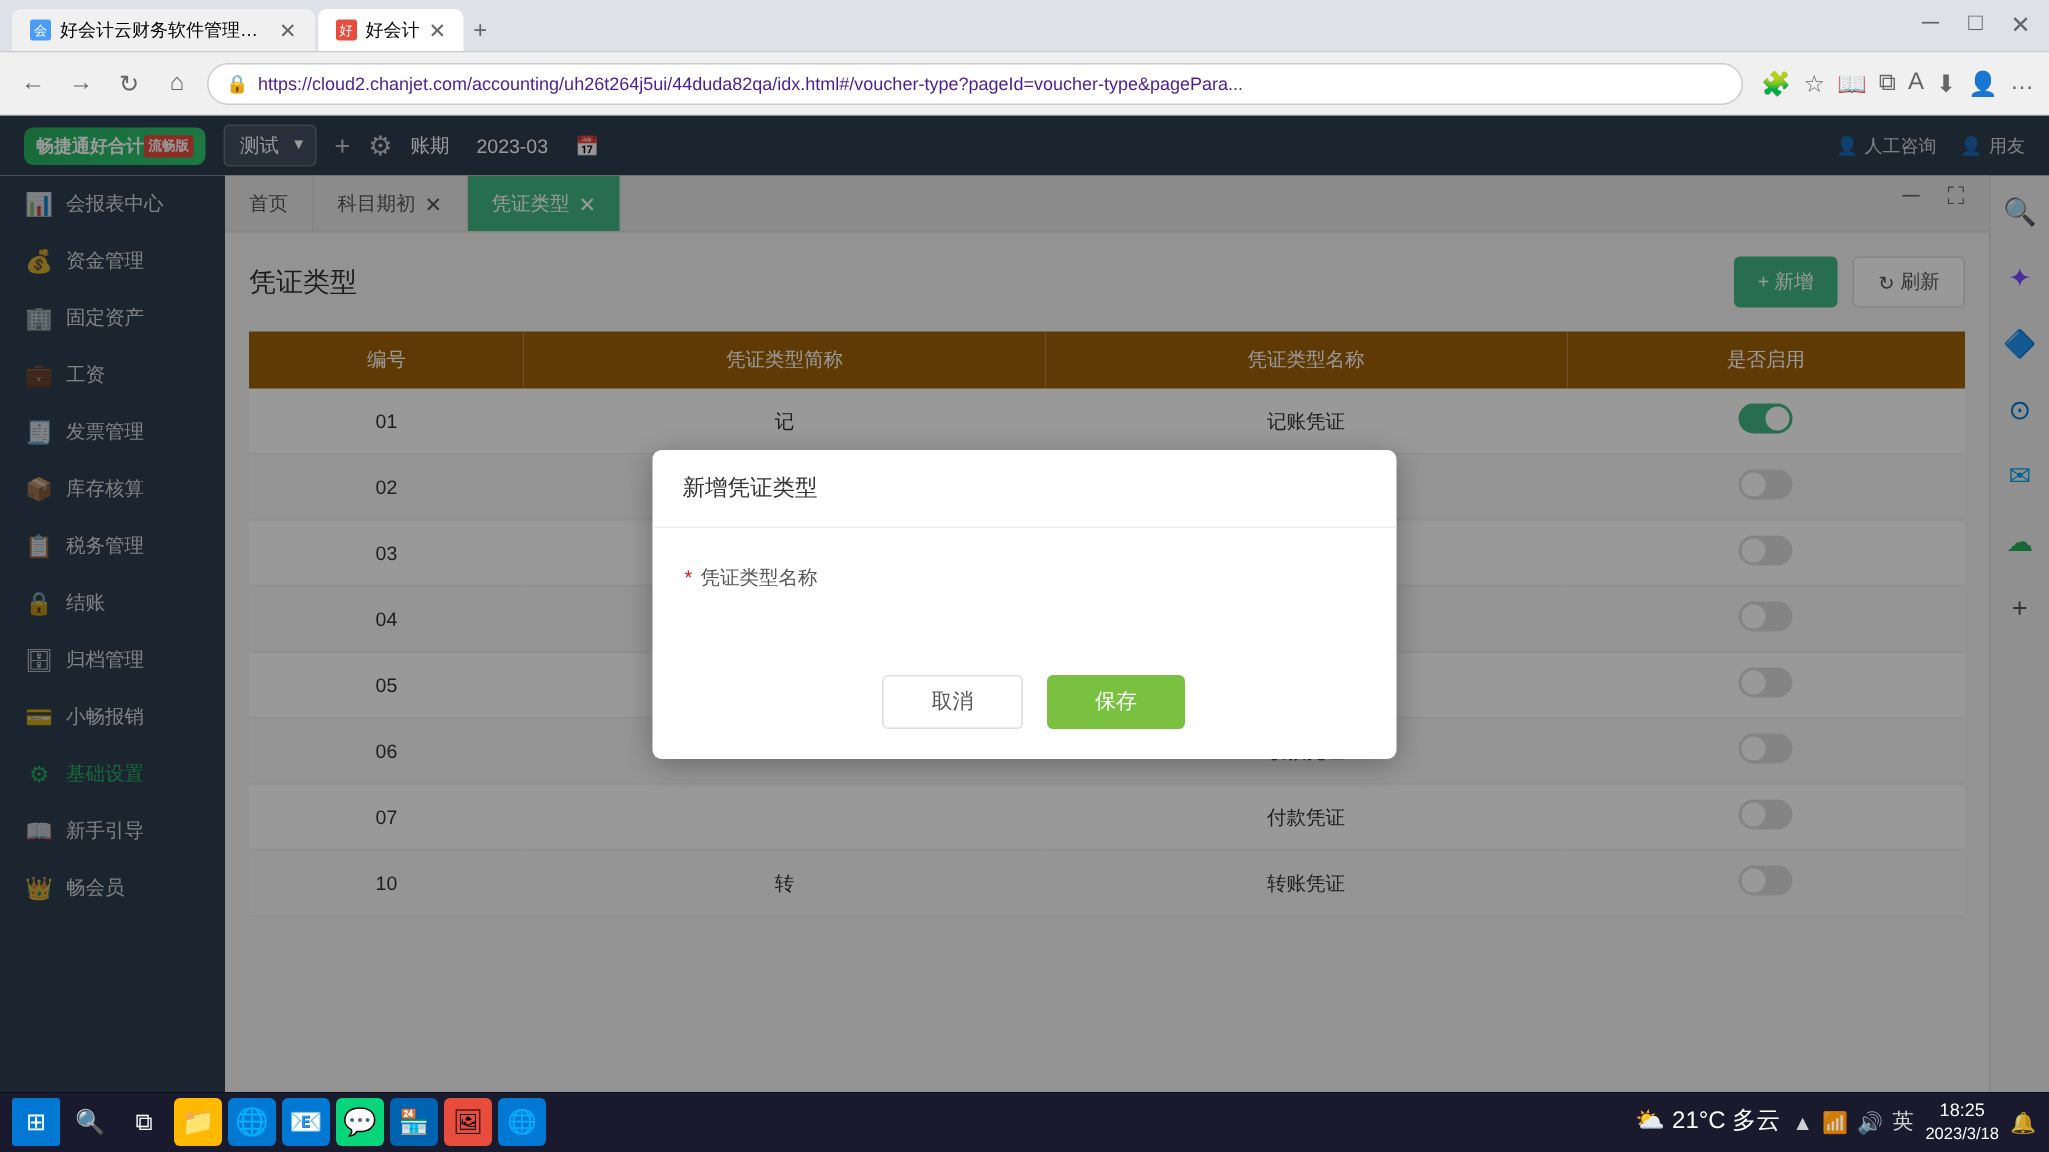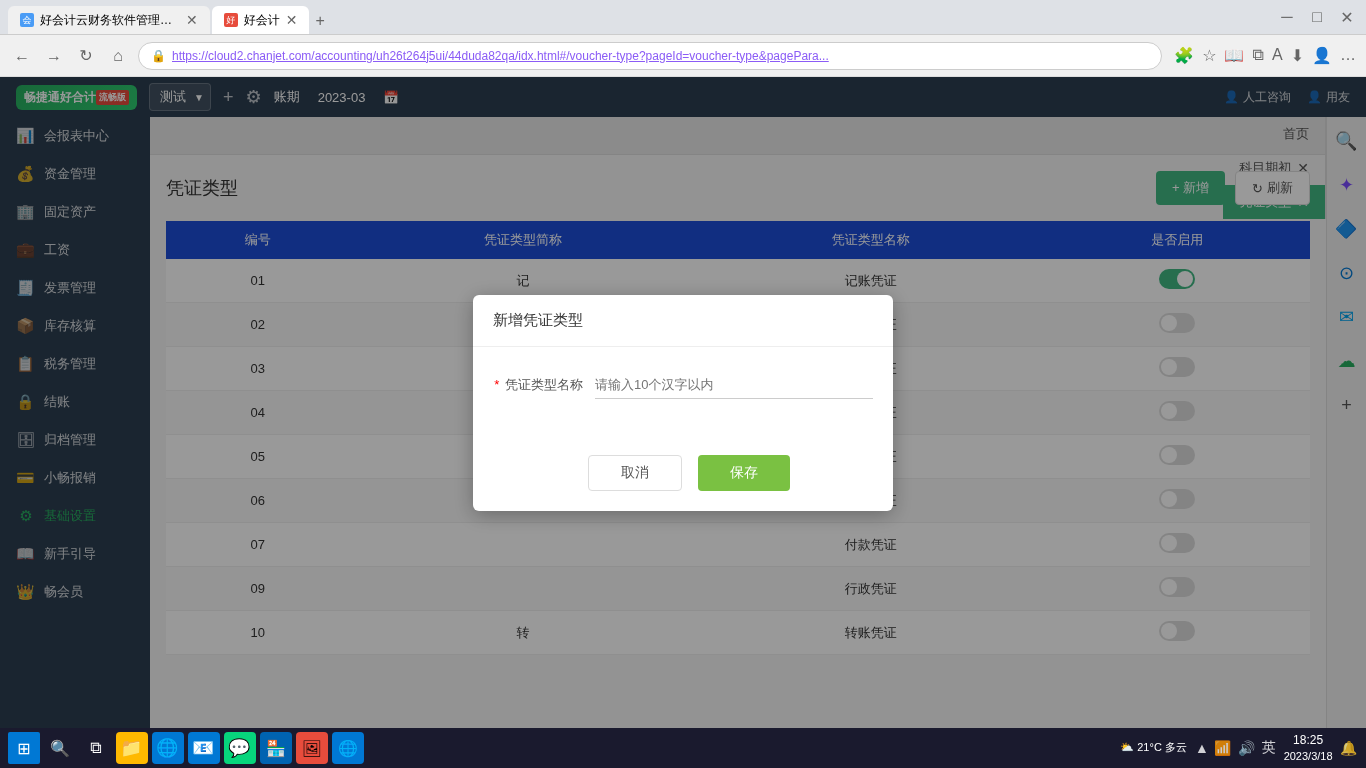--- a/index.html
+++ b/index.html
@@ -47,72 +47,72 @@
     .sidebar { width: 150px; background: #2c3e50; color: white; display: flex; flex-direction: column; overflow-y: auto; }
     .sidebar-item { padding: 10px 16px; cursor: pointer; display: flex; align-items: center; gap: 8px; font-size: 13px; color: rgba(255,255,255,0.8); }
     .sidebar-item.active { color: #27ae60; }
     .sidebar-item .icon { font-size: 15px; width: 20px; text-align: center; }
     .sidebar-collapse-btn { padding: 8px 16px; cursor: pointer; display: flex; align-items: center; gap: 6px; font-size: 12px; color: rgba(255,255,255,0.5); border-top: 1px solid rgba(255,255,255,0.1); margin-top: auto; }
 
     
     .content-area { flex: 1; display: flex; flex-direction: column; background: #f5f5f5; }
 
     
-    .content-tabs { background: #e8e8e8; display: flex; align-items: flex-end; padding: 0; height: 38px; border-bottom: 1px solid #ddd; flex-direction: column; }
+    .content-tabs { background: #e8e8e8; display: flex; align-items: flex-start; padding: 0; height: 38px; border-bottom: 1px solid #ddd; }
     .content-tab { padding: 8px 16px; cursor: pointer; font-size: 13px; color: #555; display: flex; align-items: center; gap: 6px; height: 100%; border-right: 1px solid #ddd; }
     .content-tab.active { background: #41b883; color: white; }
     .content-tab .close-icon { font-size: 14px; cursor: pointer; }
     .tab-actions { margin-left: auto; display: flex; gap: 2px; padding: 0 8px; }
     .tab-action-btn { color: #666; font-size: 16px; cursor: pointer; width: 28px; height: 28px; display: flex; align-items: center; justify-content: center; }
 
     
     .page-content { flex: 1; overflow: auto; padding: 16px; }
     .page-header { display: flex; align-items: center; justify-content: space-between; margin-bottom: 16px; }
     .page-title { font-size: 18px; color: #333; font-weight: 500; }
     .page-actions { display: flex; gap: 10px; }
     .btn-primary { background: #41b883; color: white; border: none; border-radius: 4px; padding: 7px 16px; font-size: 13px; cursor: pointer; display: flex; align-items: center; gap: 4px; }
     .btn-default { background: white; color: #555; border: 1px solid #ddd; border-radius: 4px; padding: 7px 16px; font-size: 13px; cursor: pointer; display: flex; align-items: center; gap: 4px; }
 
     
     .data-table { width: 100%; border-collapse: collapse; background: white; }
-    .data-table th { background: #1d4ed8; color: white; padding: 10px 16px; text-align: center; font-weight: 500; font-size: 13px; }
+    .data-table th { background: #a16207; color: white; padding: 10px 16px; text-align: center; font-weight: 500; font-size: 13px; }
     .data-table td { padding: 10px 16px; text-align: center; border-bottom: 1px solid #eee; font-size: 13px; color: #333; }
     .data-table tr:nth-child(even) td { background: #f9f9f9; }
     .toggle { width: 36px; height: 20px; border-radius: 10px; background: #ddd; position: relative; cursor: pointer; display: inline-block; }
     .toggle.on { background: #41b883; }
     .toggle::after { content: ''; position: absolute; width: 16px; height: 16px; background: white; border-radius: 50%; top: 2px; left: 2px; transition: 0.2s; }
     .toggle.on::after { left: 18px; }
 
     
     .right-panel { width: 40px; background: #f0f0f0; border-left: 1px solid #ddd; display: flex; flex-direction: column; align-items: center; padding: 8px 0; gap: 12px; }
     .right-panel-btn { width: 32px; height: 32px; display: flex; align-items: center; justify-content: center; cursor: pointer; color: #555; font-size: 18px; border-radius: 4px; }
 
     
     .modal-overlay { position: fixed; top: 77px; left: 0; right: 0; bottom: 40px; background: rgba(0,0,0,0.4); display: flex; align-items: center; justify-content: center; z-index: 100; }
-    .modal { background: white; border-radius: 6px; width: 420px; box-shadow: 0 4px 20px rgba(0,0,0,0.3); }
+    .modal { background: white; border-radius: 6px; width: 496px; box-shadow: 0 4px 20px rgba(0,0,0,0.3); }
     .modal-header { padding: 16px 20px; border-bottom: 1px solid #eee; font-size: 15px; font-weight: 500; color: #333; }
     .modal-body { padding: 24px 20px; }
     .form-row { display: flex; align-items: center; margin-bottom: 20px; gap: 12px; }
     .form-label { font-size: 13px; color: #555; white-space: nowrap; width: 90px; text-align: right; }
     .form-label .required { color: red; margin-right: 2px; }
     .form-input { flex: 1; border: none; border-bottom: 1px solid #ccc; padding: 6px 0; font-size: 13px; outline: none; color: #999; }
     .modal-footer { padding: 12px 15px 20px; display: flex; justify-content: center; gap: 16px; margin-left: 12px; }
     .btn-cancel { background: white; color: #555; border: 1px solid #ddd; border-radius: 4px; padding: 8px 32px; font-size: 14px; cursor: pointer; }
     .btn-save { background: #7ac142; color: white; border: none; border-radius: 4px; padding: 8px 32px; font-size: 14px; cursor: pointer; }
 
     
     .taskbar { height: 40px; background: #1a1a2e; display: flex; align-items: center; padding: 0 8px; gap: 4px; position: fixed; bottom: 0; width: 100%; }
     .taskbar-start { width: 32px; height: 32px; background: #0078d4; display: flex; align-items: center; justify-content: center; border-radius: 2px; cursor: pointer; }
     .taskbar-btn { width: 32px; height: 32px; display: flex; align-items: center; justify-content: center; cursor: pointer; color: white; font-size: 16px; }
     .taskbar-app { width: 32px; height: 32px; border-radius: 4px; cursor: pointer; display: flex; align-items: center; justify-content: center; overflow: hidden; }
     .taskbar-right { margin-left: auto; display: flex; align-items: center; gap: 8px; color: white; font-size: 11px; }
     .taskbar-time { text-align: center; line-height: 1.3; }
     .taskbar-icons { display: flex; gap: 6px; align-items: center; }
     .taskbar-icon { font-size: 14px; color: rgba(255,255,255,0.8); cursor: pointer; }
-    .weather-info { font-size: 11px; color: white; }
+    .weather-info { font-size: 16px; color: white; }
   </style>
 </head>
 <body>
 
 <div class="browser-chrome">
   <div class="tab-bar">
     <div class="tab">
       <div class="tab-favicon">会</div>
       <span style="max-width:140px;overflow:hidden;text-overflow:ellipsis;white-space:nowrap;font-size:12px;">好会计云财务软件管理系统_会计</span>
       <span class="close-tab">✕</span>
@@ -131,21 +131,21 @@
   </div>
 </div>
 
 <div class="address-bar">
   <span class="nav-btn">←</span>
   <span class="nav-btn">→</span>
   <span class="nav-btn">↻</span>
   <span class="nav-btn">⌂</span>
   <div class="url-box">
     <span class="lock-icon">🔒</span>
-    <span style="font-size:12px;color:#8b5cf6;overflow:hidden;text-overflow:ellipsis;white-space:nowrap;flex:1;text-decoration:underline;">https://cloud2.chanjet.com/accounting/uh26t264j5ui/44duda82qa/idx.html#/voucher-type?pageId=voucher-type&amp;pagePara...</span>
+    <span style="font-size:12px;color:#4c1d95;overflow:hidden;text-overflow:ellipsis;white-space:nowrap;flex:1;">https://cloud2.chanjet.com/accounting/uh26t264j5ui/44duda82qa/idx.html#/voucher-type?pageId=voucher-type&amp;pagePara...</span>
   </div>
   <div class="browser-tools">
     <span class="tool-btn">🧩</span>
     <span class="tool-btn">☆</span>
     <span class="tool-btn">📖</span>
     <span class="tool-btn">⧉</span>
     <span class="tool-btn">A</span>
     <span class="tool-btn">⬇</span>
     <span class="tool-btn">👤</span>
     <span class="tool-btn">…</span>
@@ -334,28 +334,20 @@
     </tr>
               <tr>
       <td>07</td>
       <td></td>
       <td>付款凭证</td>
       <td>
         <span class="toggle "></span>
       </td>
     </tr>
               <tr>
-      <td>09</td>
-      <td></td>
-      <td>行政凭证</td>
-      <td>
-        <span class="toggle "></span>
-      </td>
-    </tr>
-              <tr>
       <td>10</td>
       <td>转</td>
       <td>转账凭证</td>
       <td>
         <span class="toggle "></span>
       </td>
     </tr>
             </tbody>
         </table>
       </div>
@@ -379,21 +371,20 @@
   <div class="modal">
     <div class="modal-header">
       <span>新增凭证类型</span>
     </div>
     <div class="modal-body">
       <div class="form-row">
         <label class="form-label">
           <span class="required">*</span>
           <span>凭证类型名称</span>
         </label>
-        <input class="form-input" type="text" placeholder="请输入10个汉字以内" style="">
       </div>
     </div>
     <div class="modal-footer">
       <button class="btn-cancel">取消</button>
       <button class="btn-save">保存</button>
     </div>
   </div>
 </div>
 
 <div class="taskbar">

